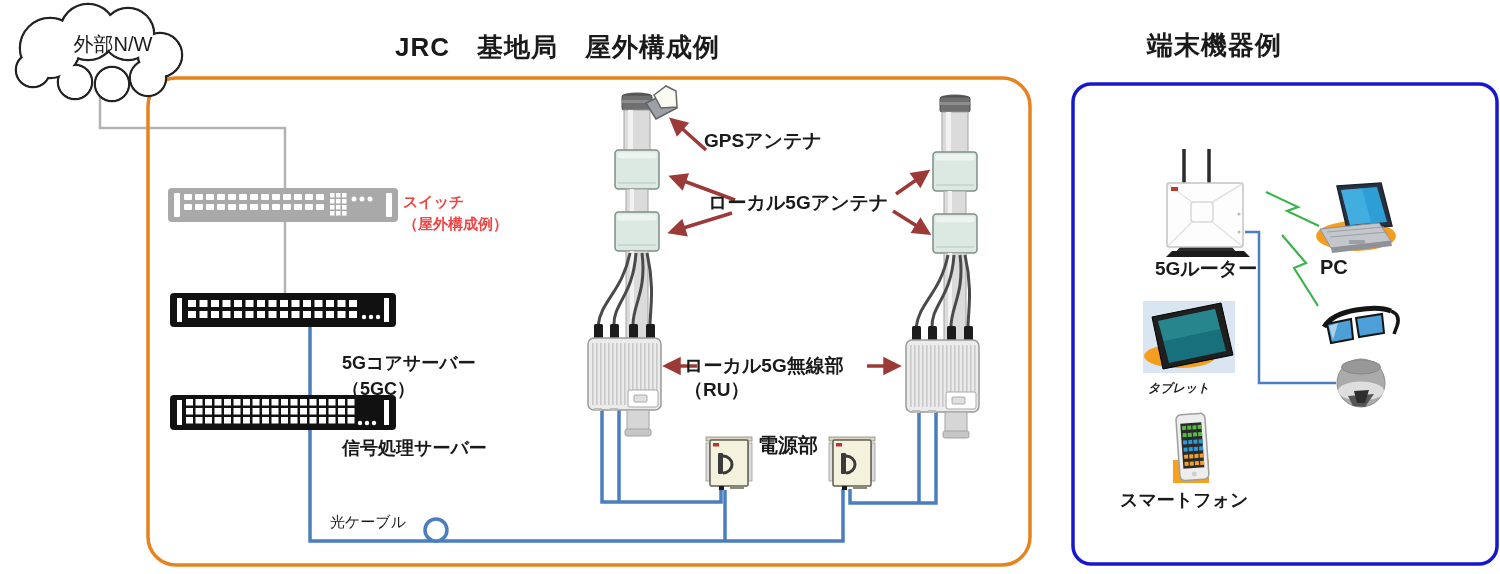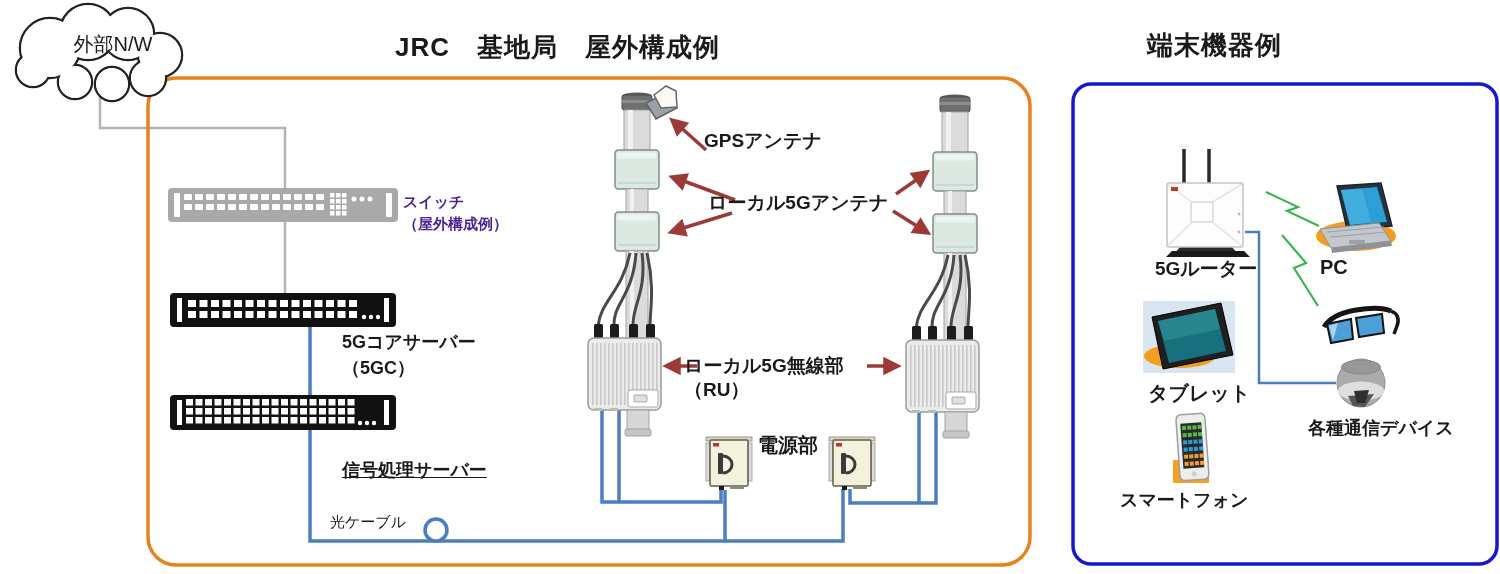--- a/index.html
+++ b/index.html
@@ -4,21 +4,21 @@
 <style>
   html,body{margin:0;padding:0;background:#ffffff;}
   .stage{
     position:relative;width:1500px;height:574px;background:#ffffff;overflow:hidden;
     font-family:"Liberation Sans","DejaVu Sans",sans-serif;color:#1a1a1a;
   }
   .stage svg{position:absolute;left:0;top:0;}
   .lbl{position:absolute;font-weight:700;color:#1a1a1a;white-space:nowrap;}
   .lbl.center{}
   .title{font-size:26px;font-weight:700;letter-spacing:1px;}
-  .gray{color:#4c1d95;}
+  .gray{color:#ef4444;}
 </style>
 </head>
 <body>
 
 <div class="stage">
 <svg width="1500" height="574" viewBox="0 0 1500 574">
   <defs>
 
     <g id="abox">
       <rect x="0" y="0" width="44" height="39" rx="3.5" fill="#DCE9E3" stroke="#7E8F88" stroke-width="1.5"></rect>
@@ -431,44 +431,43 @@
 
 <div class="lbl title center" style="left:395px;top:30px;width:400px;">JRC　基地局　屋外構成例</div>
 
 <div class="lbl title center" style="left:1147px;top:28px;width:300px;">端末機器例</div>
 
 <div class="lbl gray" style="left:403px;top:191px;font-size:15px;line-height:22px;">
   <div>スイッチ</div>
   <div>（屋外構成例）</div>
 </div>
 
-<div class="lbl" style="left:342px;top:329px;font-size:18px;line-height:26px;">
+<div class="lbl" style="left:342px;top:350px;font-size:18px;line-height:26px;">
   <div>5Gコアサーバー</div>
   <div>（5GC）</div>
 </div>
 
-<div class="lbl" style="left:342px;top:458px;font-size:18px;line-height:25px;text-decoration:underline;">
+<div class="lbl" style="left:342px;top:436px;font-size:18px;line-height:25px;">
   <div>信号処理サーバー</div>
 </div>
 
 <div class="lbl" style="left:330px;top:513px;font-size:15px;font-weight:500;">光ケーブル</div>
 
 <div class="lbl" style="left:692px;top:128px;font-size:19px;margin-left:12px;">GPSアンテナ</div>
 
 <div class="lbl" style="left:708px;top:190px;font-size:19px;">ローカル5Gアンテナ</div>
 
 <div class="lbl center" style="left:684px;top:354px;width:200px;font-size:19px;line-height:24px;">
   <div>ローカル5G無線部</div>
   <div>（RU）</div>
 </div>
 
 <div class="lbl" style="left:758px;top:432px;font-size:20px;">電源部</div>
 
 <div class="lbl center" style="left:1155px;top:256px;width:102px;font-size:19px;">5Gルーター</div>
 
 <div class="lbl center" style="left:1320px;top:256px;width:80px;font-size:20px;">PC</div>
 
-<div class="lbl center" style="left:1148px;top:380px;width:100px;font-size:20px;">タブレット</div>
-
-<div class="lbl center" style="left:1308px;top:416px;width:155px;font-size:18px;">各種通信デバイス</div>
+<div class="lbl center" style="left:1148px;top:380px;width:100px;font-size:12px;font-style:italic;">タブレット</div>
+
 
 <div class="lbl center" style="left:1120px;top:488px;width:145px;font-size:18px;">スマートフォン</div>
 </div>
 
 </body></html>

